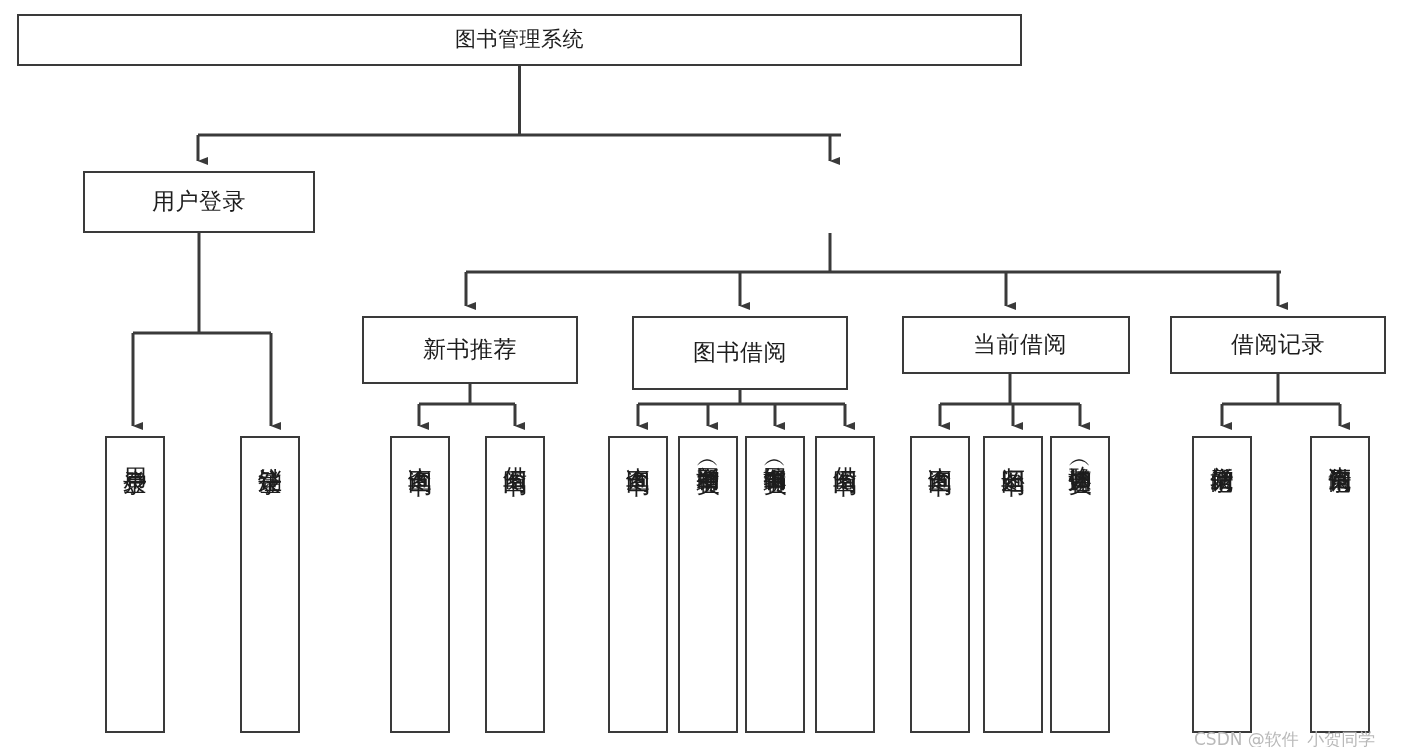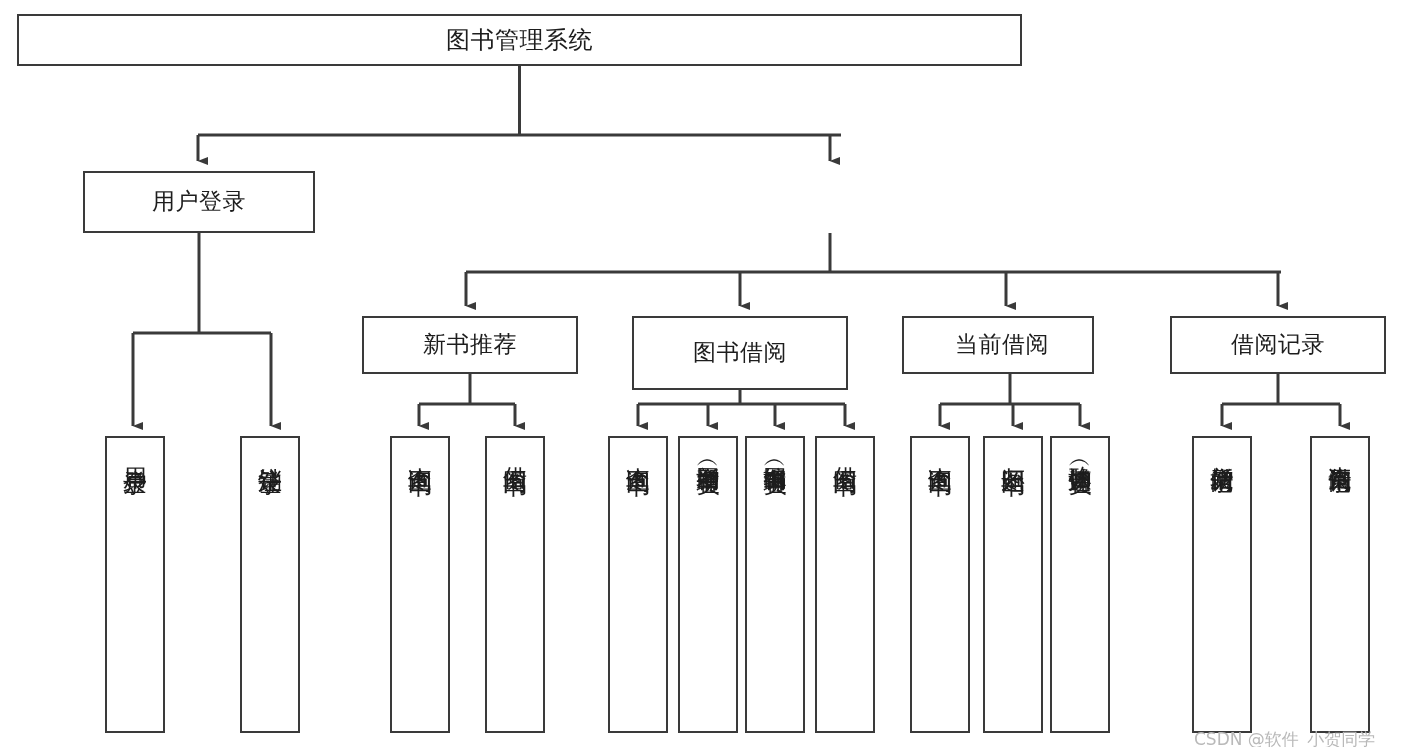--- a/index.html
+++ b/index.html
@@ -41,21 +41,21 @@
     text-align: center;
     line-height: 1.12;
     white-space: nowrap;
   }
   
   .node.horiz .node-label {
     font-size: 23px;
     letter-spacing: 0.5px;
   }
   .node.root .node-label {
-    font-size: 24px;
+    font-size: 21px;
   }
   
   .node.vert {
     align-items: flex-start;
     justify-content: center;
     padding-top: 10px;
   }
   .node.vert .node-label {
     writing-mode: vertical-rl;
     text-orientation: upright;
@@ -136,29 +136,29 @@
 
   <div class="node horiz root" style="left:17px; top:14px; width:1005px; height:52px;">
     <span class="node-label">图书管理系统</span>
   </div>
 
   <div class="node horiz" style="left:83px; top:171px; width:232px; height:62px;">
     <span class="node-label">用户登录</span>
   </div>
 
 
-  <div class="node horiz" style="left:362px; top:316px; width:216px; height:58px;">
+  <div class="node horiz" style="left:362px; top:316px; width:216px; height:68px;">
     <span class="node-label">新书推荐</span>
   </div>
 
   <div class="node horiz" style="left:632px; top:316px; width:216px; height:74px;">
     <span class="node-label">图书借阅</span>
   </div>
 
-  <div class="node horiz" style="left:902px; top:316px; width:192px; height:58px;padding-left:8px;">
+  <div class="node horiz" style="left:902px; top:316px; width:228px; height:58px;padding-left:8px;">
     <span class="node-label">当前借阅</span>
   </div>
 
   <div class="node horiz" style="left:1170px; top:316px; width:216px; height:58px;">
     <span class="node-label">借阅记录</span>
   </div>
 
   <div class="node vert" style="left:105px; top:436px; width:60px; height:297px;">
     <span class="node-label">用户登录</span>
   </div>

